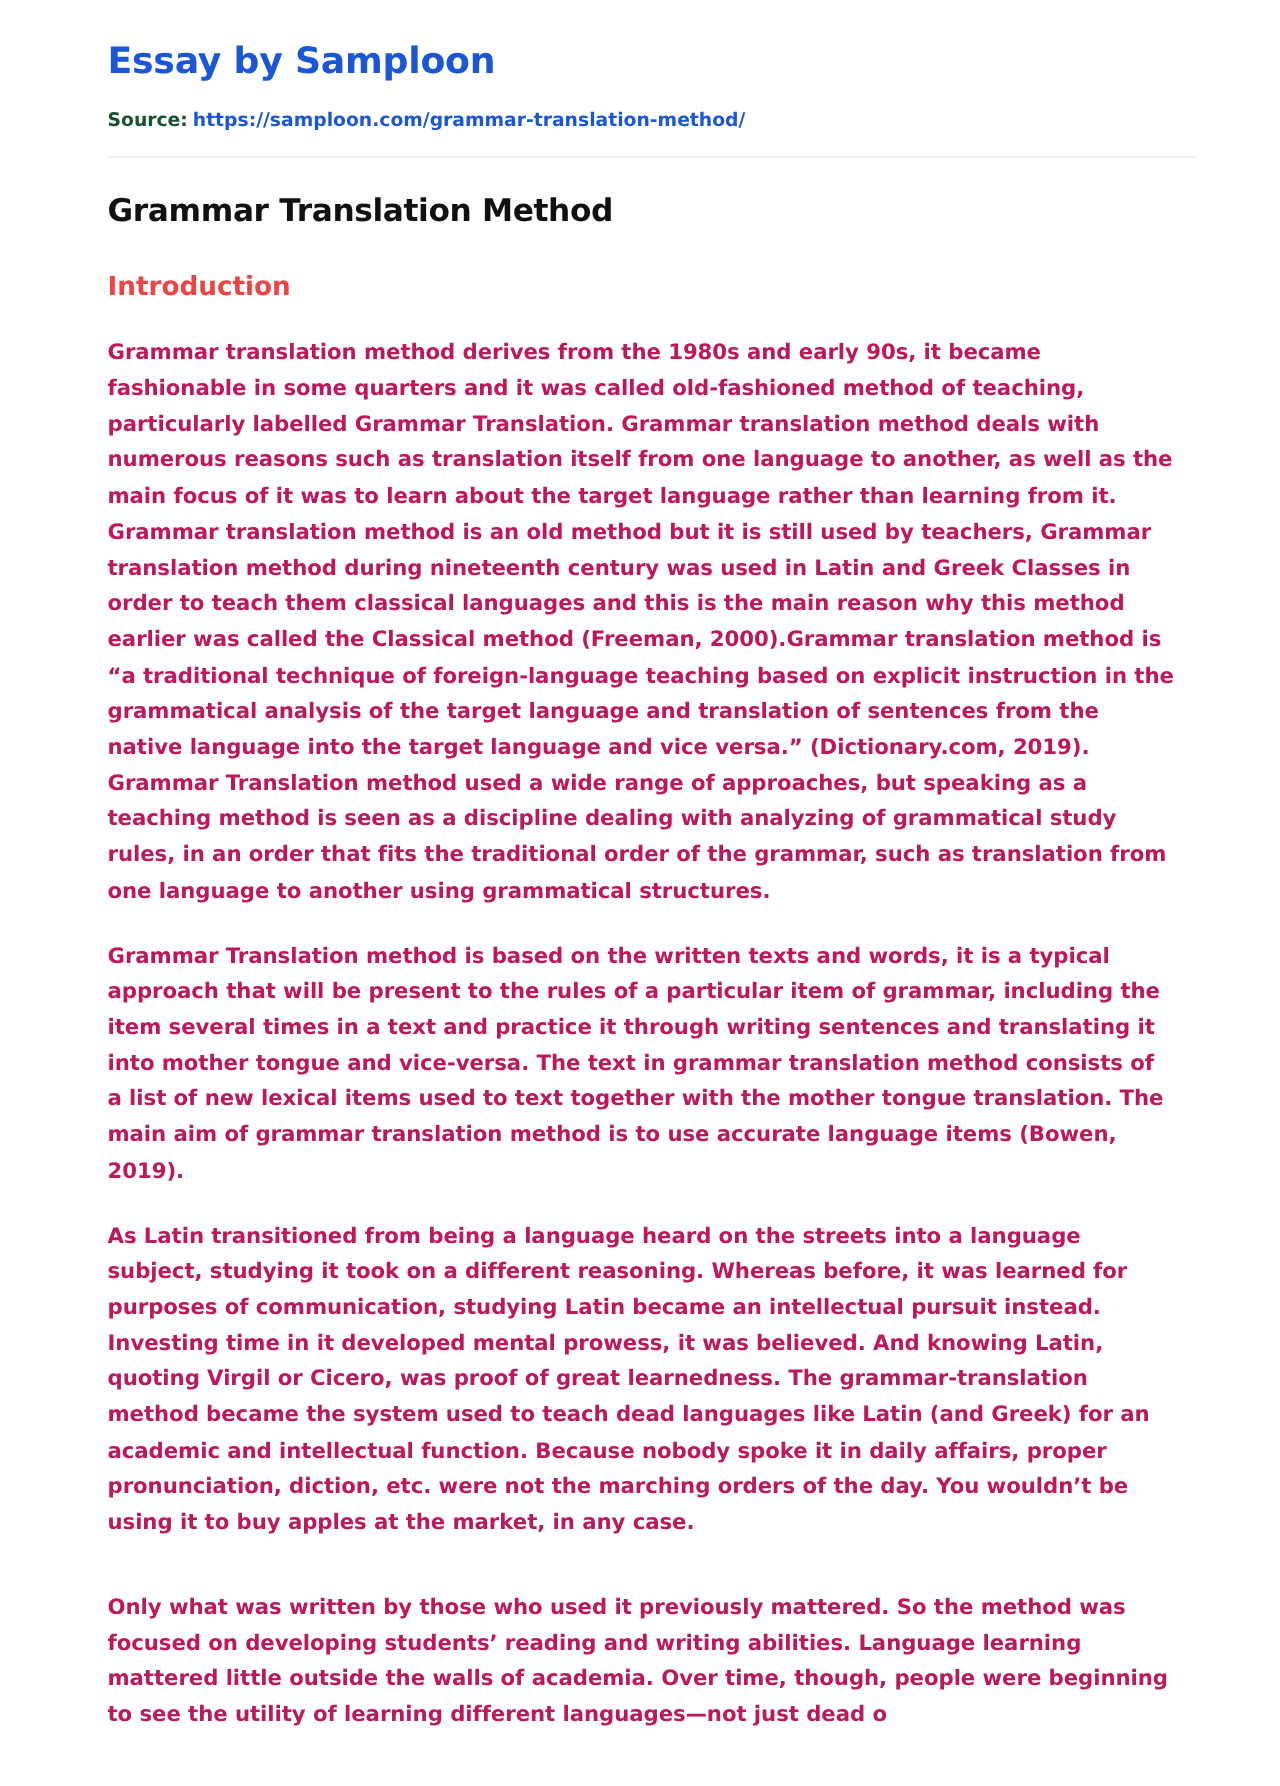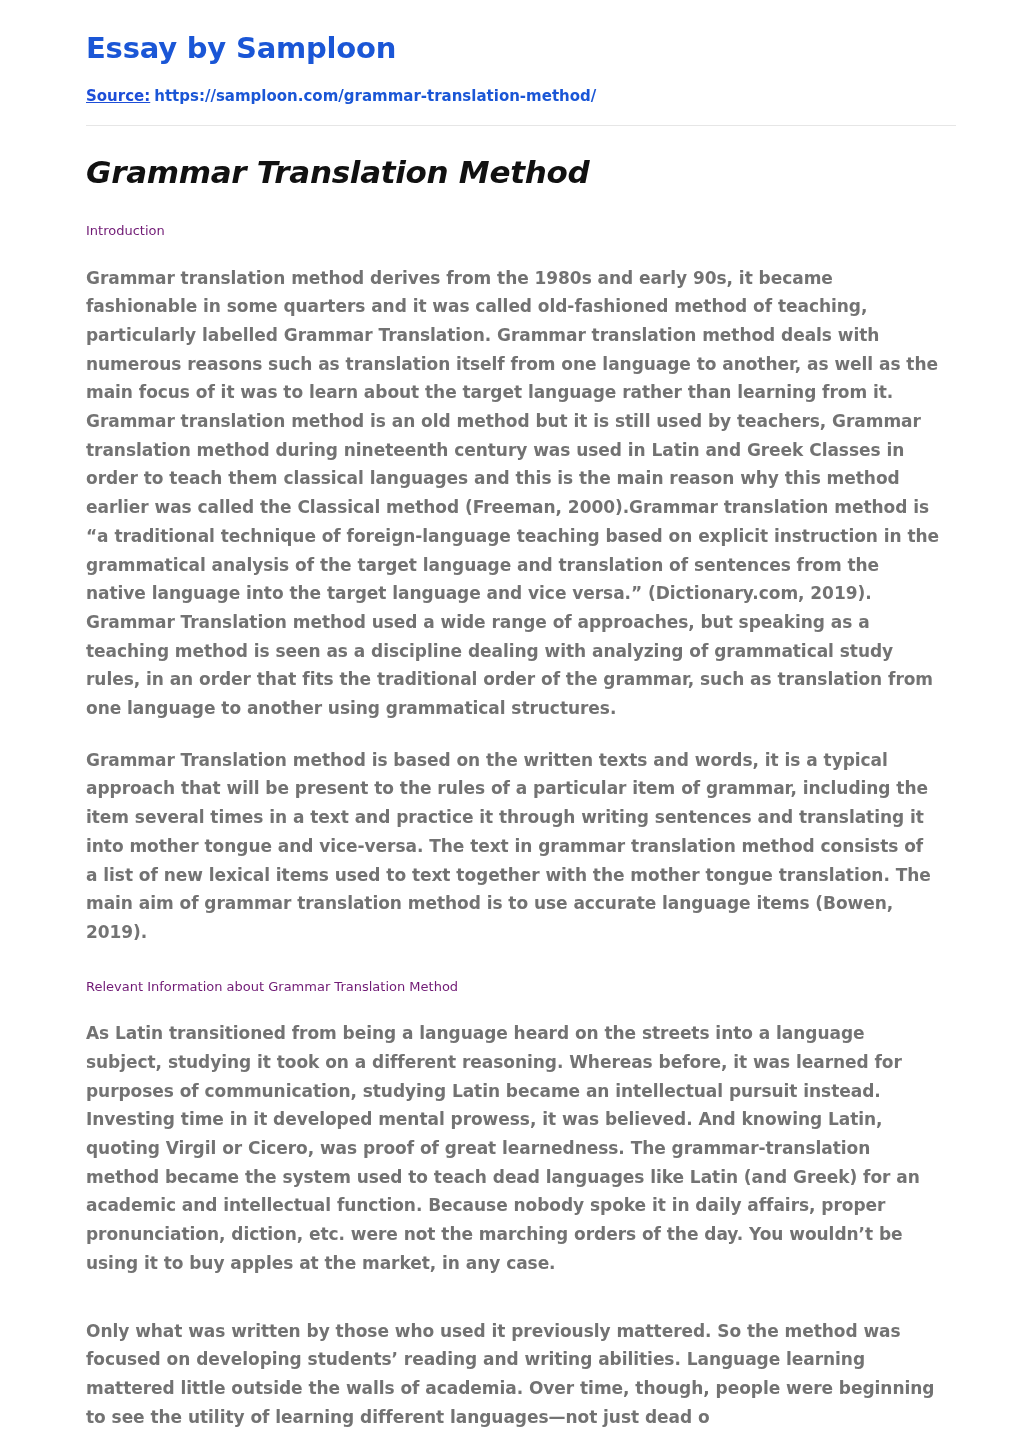--- a/index.html
+++ b/index.html
@@ -35,61 +35,59 @@
     display: block;
   }
   .source-line {
     margin-top: 22px;
     font-size: 15px;
     font-weight: 600;
     line-height: 1.3;
     white-space: nowrap;
   }
   .source-label {
-    color: #1d4ed8;
+    color: #14532d;
     font-weight: 600;
-    text-decoration: underline;
   }
   .source-url {
     color: #1a56d6;
     font-weight: 600;
     text-decoration: none;
     margin-left: 4px;
     margin-top: 32px;
   }
   .divider {
     margin: 18px 0 0 0;
     border: 0;
     border-top: 1px solid #e6e6e6;
     width: 870px;
     margin-left: 86px;
   }
   .content {
     padding: 0 84px 0 86px;
   }
   .doc-title {
-    font-size: 31px;
+    font-size: 25px;
     font-weight: 700;
     color: #111111;
     letter-spacing: -0.3px;
     margin: 28px 0 0 0;
     line-height: 1.2;
-    font-style: italic;
   }
   .section-heading {
-    font-size: 13px;
-    font-weight: 400;
-    color: #701a75;
+    font-size: 21px;
+    font-weight: 700;
+    color: #ef4444;
     margin: 30px 0 0 0;
     line-height: 1.5;
   }
   .para {
     font-size: 17px;
     font-weight: 600;
-    color: #737373;
+    color: #be185d;
     line-height: 28.7px;
     margin: 23px 0 0 0;
     max-width: 856px;
     letter-spacing: -0.05px;
   }
   .para.clipped {
     max-height: 120px;
     overflow: hidden;
     margin-top: 39px;
   }
@@ -111,20 +109,19 @@
 
   <div class="content">
     <h1 class="doc-title">Grammar Translation Method</h1>
 
     <div class="section-heading">Introduction</div>
 
     <p class="para">Grammar translation method derives from the 1980s and early 90s, it became fashionable in some quarters and it was called old-fashioned method of teaching, particularly labelled Grammar Translation. Grammar translation method deals with numerous reasons such as translation itself from one language to another, as well as the main focus of it was to learn about the target language rather than learning from it. Grammar translation method is an old method but it is still used by teachers, Grammar translation method during nineteenth century was used in Latin and Greek Classes in order to teach them classical languages and this is the main reason why this method earlier was called the Classical method (Freeman, 2000).Grammar translation method is “a traditional technique of foreign-language teaching based on explicit instruction in the grammatical analysis of the target language and translation of sentences from the native language into the target language and vice versa.” (Dictionary.com, 2019). Grammar Translation method used a wide range of approaches, but speaking as a teaching method is seen as a discipline dealing with analyzing of grammatical study rules, in an order that fits the traditional order of the grammar, such as translation from one language to another using grammatical structures.</p>
 
     <p class="para">Grammar Translation method is based on the written texts and words, it is a typical approach that will be present to the rules of a particular item of grammar, including the item several times in a text and practice it through writing sentences and translating it into mother tongue and vice-versa. The text in grammar translation method consists of a list of new lexical items used to text together with the mother tongue translation. The main aim of grammar translation method is to use accurate language items (Bowen, 2019).</p>
 
-    <div class="section-heading">Relevant Information about Grammar Translation Method</div>
 
     <p class="para">As Latin transitioned from being a language heard on the streets into a language subject, studying it took on a different reasoning. Whereas before, it was learned for purposes of communication, studying Latin became an intellectual pursuit instead. Investing time in it developed mental prowess, it was believed. And knowing Latin, quoting Virgil or Cicero, was proof of great learnedness. The grammar-translation method became the system used to teach dead languages like Latin (and Greek) for an academic and intellectual function. Because nobody spoke it in daily affairs, proper pronunciation, diction, etc. were not the marching orders of the day. You wouldn’t be using it to buy apples at the market, in any case.</p>
 
     <p class="para clipped">Only what was written by those who used it previously mattered. So the method was focused on developing students’ reading and writing abilities. Language learning mattered little outside the walls of academia. Over time, though, people were beginning to see the utility of learning different languages—not just dead o</p>
   </div>
 
 </div>
 
 </body></html>

